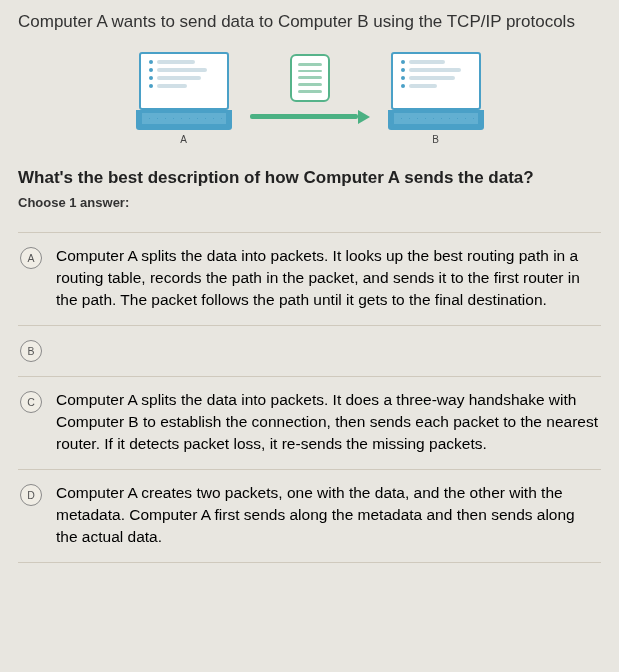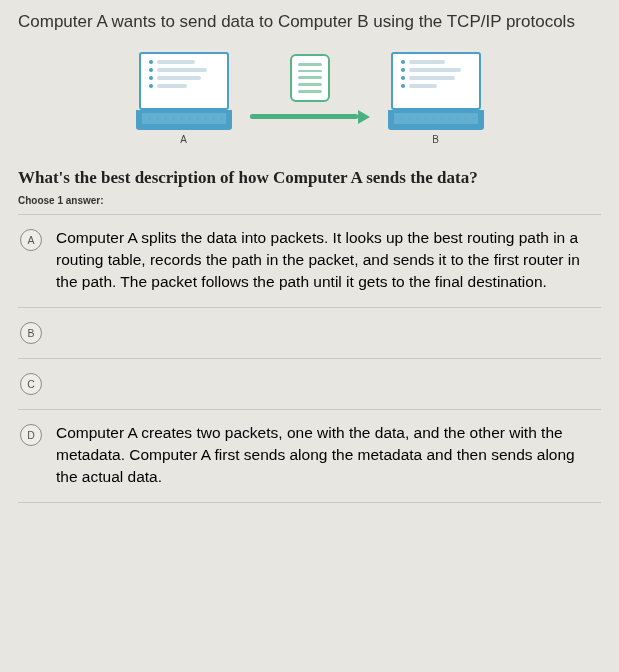--- a/index.html
+++ b/index.html
@@ -63,23 +63,23 @@
   .arrow { display: flex; align-items: center; }
   .arrow-line { width: 108px; height: 5px; background: #4bb183; border-radius: 2px; }
   .arrow-head {
     width: 0; height: 0;
     border-left: 12px solid #4bb183;
     border-top: 7px solid transparent;
     border-bottom: 7px solid transparent;
   }
   .question {
     font-weight: 700; font-size: 17px; color: #222;
-    line-height: 1.3; margin: 4px 0 6px; font-family: Liberation Serif, serif;
+    line-height: 1.3; margin: 4px 0 6px;
   }
-  .choose { font-size: 10px; font-weight: 600; color: #333; margin-bottom: 8px; }
+  .choose { font-size: 13px; font-weight: 600; color: #333; margin-bottom: 22px; }
   .options { border-top: 1px solid #cfc9bd; }
   .option {
     display: flex; gap: 14px; padding: 12px 2px 14px;
     border-bottom: 1px solid #cfc9bd;
   }
   .radio {
     flex-shrink: 0;
     width: 22px; height: 22px;
     border: 1.5px solid #8a8a8a; border-radius: 50%;
     display: flex; align-items: center; justify-content: center;
@@ -161,18 +161,19 @@
 <div class="options">
   <div class="option">
     <div class="radio">A</div>
     <div class="opt-text">Computer A splits the data into packets. It looks up the best routing path in a routing table, records the path in the packet, and sends it to the first router in the path. The packet follows the path until it gets to the final destination.</div>
   </div>
   <div class="option">
     <div class="radio">B</div>
   </div>
   <div class="option">
     <div class="radio">C</div>
+    <div class="opt-text">Computer A splits the data into packets. It does a three-way handshake with Computer B to establish the connection, then sends each packet to the nearest router. If it detects packet loss, it re-sends the missing packets.</div>
   </div>
   <div class="option">
     <div class="radio">D</div>
     <div class="opt-text">Computer A creates two packets, one with the data, and the other with the metadata. Computer A first sends along the metadata and then sends along the actual data.</div>
   </div>
 </div>
 
 </body></html>

